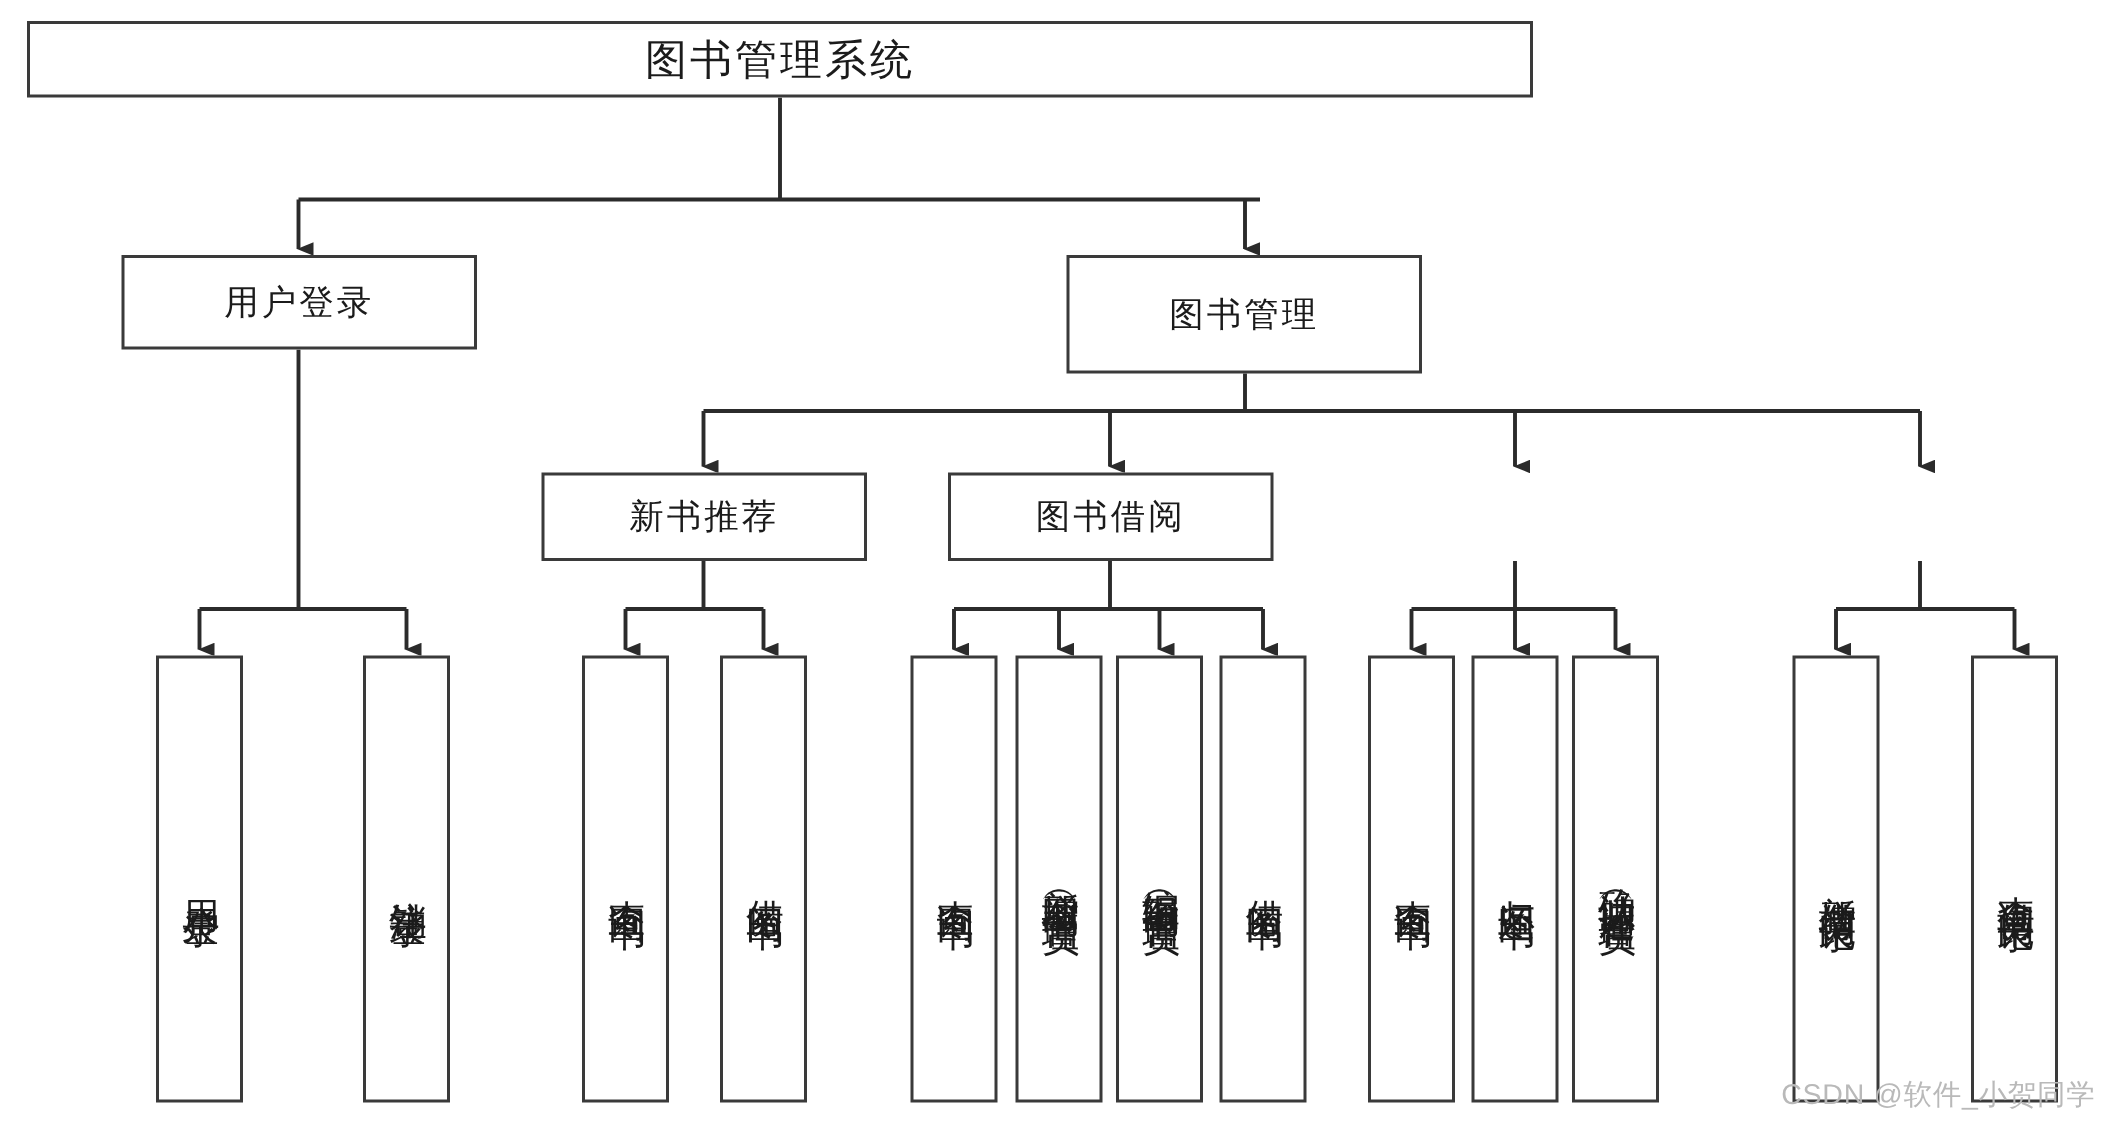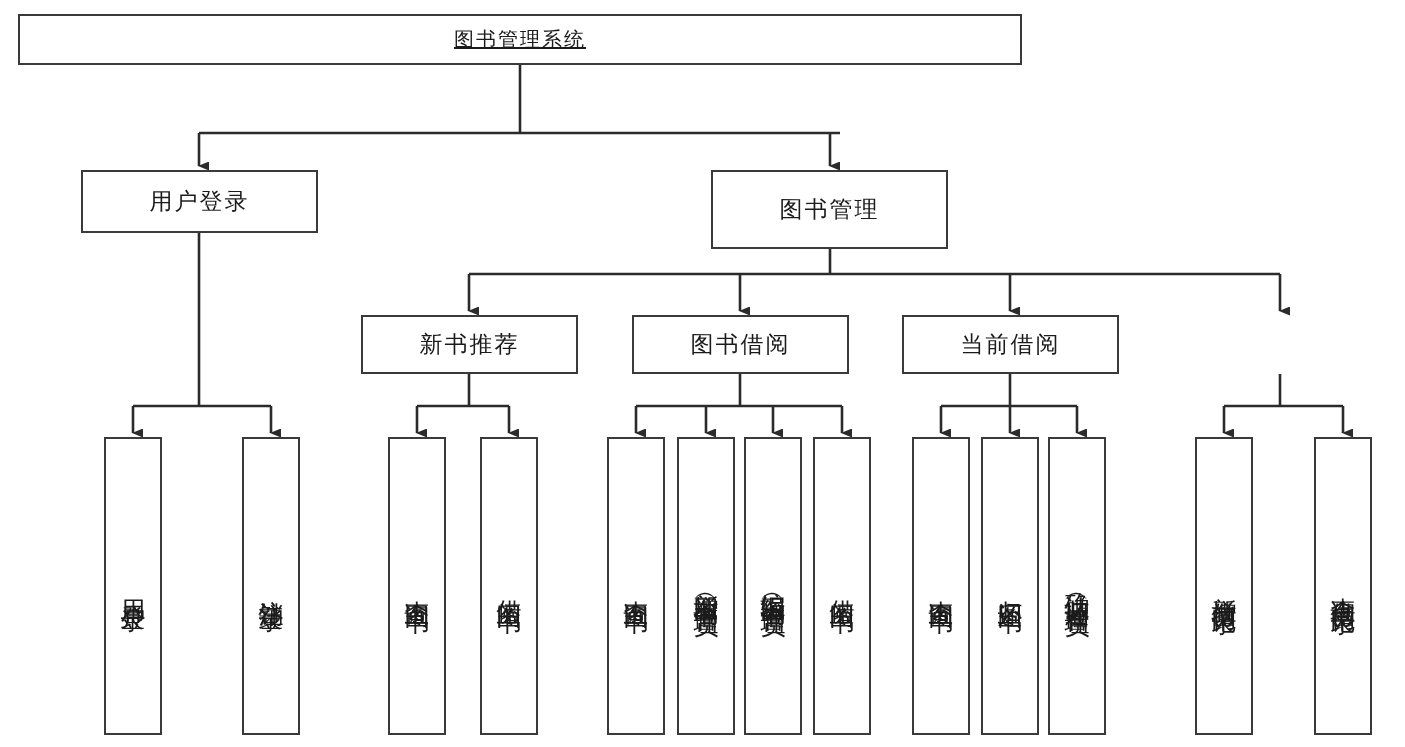--- a/index.html
+++ b/index.html
@@ -31,21 +31,21 @@
     line-height:1.12;
     letter-spacing:1px;
     font-weight:400;
   }
   
   .node.h .label{
     font-size:23px;
     white-space:nowrap;
     letter-spacing:2px;
   }
-  .node.root .label{font-size:20px;text-decoration:underline;}
+  .node.root .label{font-size:28px;}
   
   .node.v{
     align-items:center;
     justify-content:center;
     padding:6px 0;
   }
   .node.v .label{
     writing-mode:vertical-rl;
     text-orientation:upright;
     font-size:25px;
@@ -131,23 +131,20 @@
   <div class="node h" style="left:711px;top:170px;width:237px;height:79px;">
     <span class="label">图书管理</span>
   </div>
 
   <div class="node h" style="left:361px;top:315px;width:217px;height:59px;">
     <span class="label">新书推荐</span>
   </div>
   <div class="node h" style="left:632px;top:315px;width:217px;height:59px;">
     <span class="label">图书借阅</span>
   </div>
-  <div class="node h" style="left:902px;top:315px;width:217px;height:59px;">
-    <span class="label">当前借阅</span>
-  </div>
 
   <div class="node v" style="left:104px;top:437px;width:58px;height:298px;">
     <span class="label">用户登录</span>
   </div>
   <div class="node v" style="left:242px;top:437px;width:58px;height:298px;">
     <span class="label">注销登录</span>
   </div>
 
   <div class="node v" style="left:388px;top:437px;width:58px;height:298px;">
     <span class="label">查询图书</span>
@@ -179,13 +176,14 @@
     <span class="label">确认归还（管理员）</span>
   </div>
 
   <div class="node v" style="left:1195px;top:437px;width:58px;height:298px;">
     <span class="label">新增借阅记录</span>
   </div>
   <div class="node v" style="left:1314px;top:437px;width:58px;height:298px;">
     <span class="label">查询借阅记录</span>
   </div>
 
+  <div class="watermark">CSDN @软件_小贺同学</div>
 </div>
 
 </body></html>

